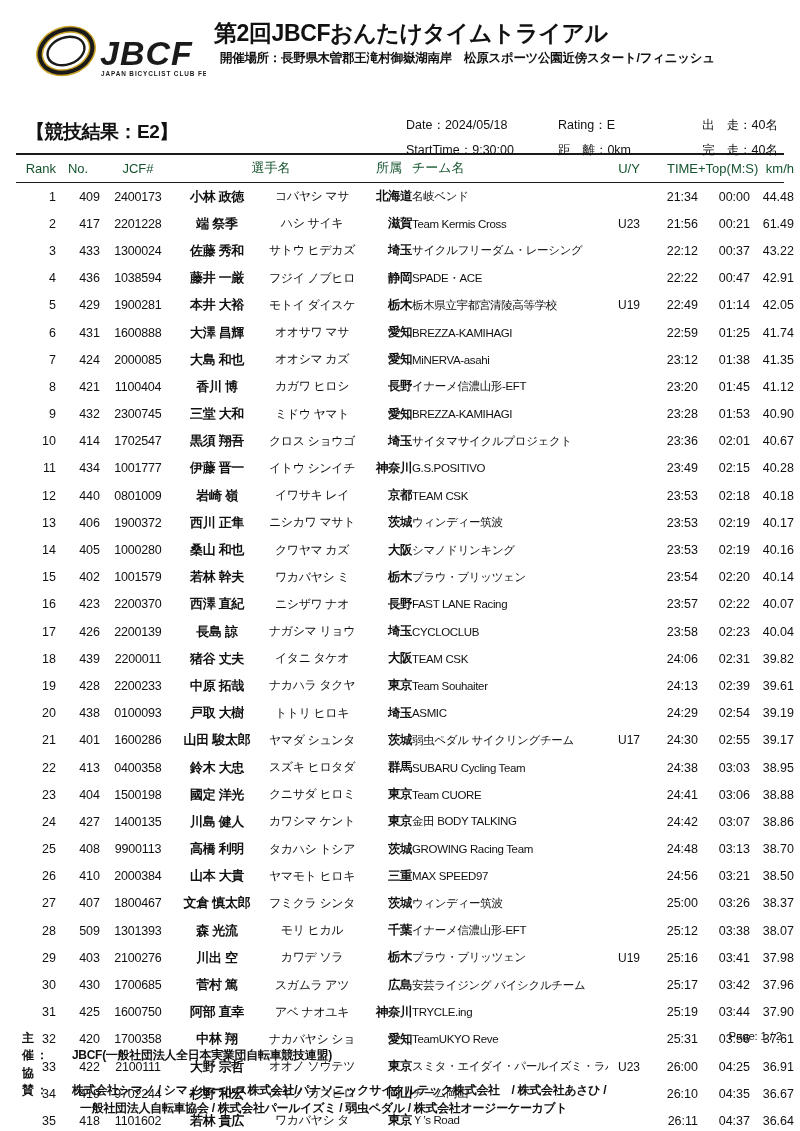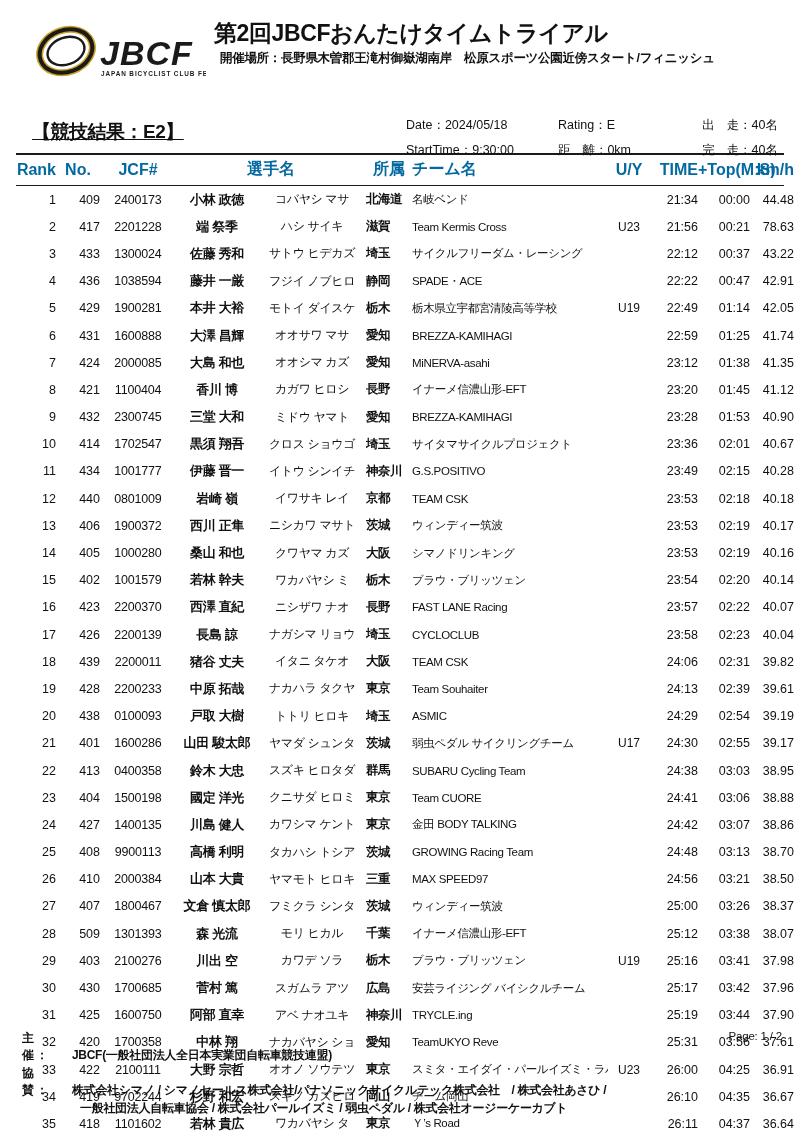--- a/index.html
+++ b/index.html
@@ -57,26 +57,25 @@
   }
 
   
   .meta-area {
     position: relative;
     height: 56px;
     margin-top: 8px;
   }
   .result-label {
     position: absolute;
-    left: 18px;
+    left: 12px;
     bottom: 5px;
     font-size: 19px;
     font-weight: bold;
     letter-spacing: -0.5px;
-    text-decoration: underline;
   }
   .meta-grid {
     position: absolute;
     right: 4px;
     top: 0;
     display: grid;
     grid-template-columns: 150px 118px 108px;
     grid-auto-rows: 25px;
     font-size: 12.5px;
     align-items: center;
@@ -97,24 +96,24 @@
   }
 
   
   table.results {
     width: 100%;
     border-collapse: collapse;
     table-layout: fixed;
     font-size: 12.5px;
   }
   table.results th {
-    font-weight: bold;
-    font-size: 16px;
+    font-weight: normal;
+    font-size: 13px;
     padding: 4px 0 5px 0;
-    color: #0369a1;
+    color: #14532d;
     white-space: nowrap;
   }
   table.results td {
     padding: 4.6px 0 4.6px 0;
     white-space: nowrap;
     overflow: hidden;
     color: #111;
   }
   
   col.c-rank   { width: 42px; }
@@ -128,21 +127,21 @@
   col.c-time   { width: 48px; }
   col.c-top    { width: 52px; }
   col.c-kmh    { width: 44px; }
   col.c-po     { width: 32px; }
 
   td.rank  { text-align: right;  padding-right: 10px; }
   td.no    { text-align: right;  padding-right: 8px; }
   td.jcf   { text-align: center; letter-spacing: -0.2px; }
   td.name  { text-align: center; font-weight: bold; font-size: 13px; letter-spacing: -0.3px; }
   td.kana  { text-align: center; font-size: 12px; letter-spacing: -0.4px; }
-  td.pref  { text-align: left; font-weight: bold; font-size: 12.5px; letter-spacing: -0.5px; }
+  td.pref  { text-align: right; font-weight: bold; font-size: 12.5px; letter-spacing: -0.5px; }
   td.team  { text-align: left; font-size: 11.5px; padding-left: 4px; letter-spacing: -0.35px; }
   td.uy    { text-align: center; font-size: 12px; }
   td.time  { text-align: right; padding-right: 4px; }
   td.top   { text-align: right; padding-right: 8px; }
   td.kmh   { text-align: right; padding-right: 4px; }
   td.po    { text-align: right; padding-right: 8px; }
 
   th.h-rank { text-align: right; padding-right: 8px; }
   th.h-no   { text-align: center; }
   th.h-jcf  { text-align: center; }
@@ -314,21 +313,21 @@
           <td class="rank">2</td>
           <td class="no">417</td>
           <td class="jcf">2201228</td>
           <td class="name">端 祭季</td>
           <td class="kana">ハシ サイキ</td>
           <td class="pref">滋賀</td>
           <td class="team">Team Kermis Cross</td>
           <td class="uy">U23</td>
           <td class="time">21:56</td>
           <td class="top">00:21</td>
-          <td class="kmh">78.63</td>
+          <td class="kmh">61.49</td>
           <td class="po">85</td>
         </tr>
         <tr>
           <td class="rank">3</td>
           <td class="no">433</td>
           <td class="jcf">1300024</td>
           <td class="name">佐藤 秀和</td>
           <td class="kana">サトウ ヒデカズ</td>
           <td class="pref">埼玉</td>
           <td class="team">サイクルフリーダム・レーシング</td>

